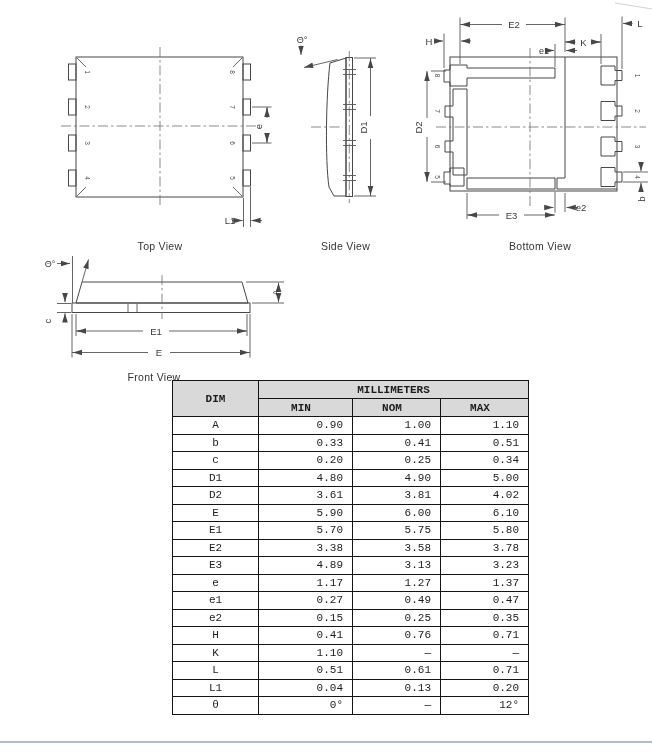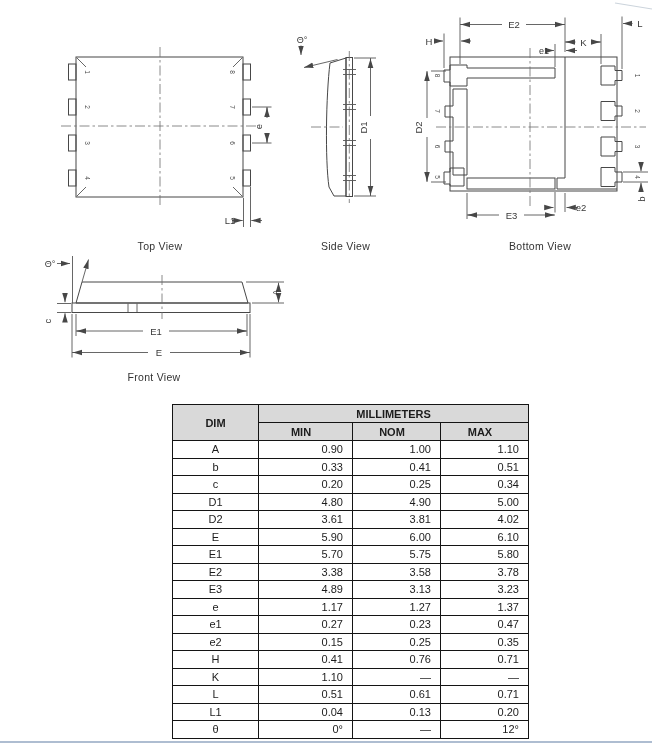--- a/index.html
+++ b/index.html
@@ -8,21 +8,21 @@
   svg text{font-family:"Liberation Sans",sans-serif;}
   .ln{stroke:#474747;stroke-width:1;fill:none;}
   .pad{stroke:#474747;stroke-width:1;fill:none;}
   .cl{stroke:#6d6d6d;stroke-width:0.8;fill:none;stroke-dasharray:10 3 2.5 3;}
   .thin{stroke:#565656;stroke-width:0.9;fill:none;}
   .dim{font-size:9.5px;fill:#393939;text-anchor:middle;}
   .sm{font-size:9px;fill:#393939;text-anchor:middle;}
   .pin{font-size:6.5px;fill:#4c4c4c;text-anchor:middle;}
   .vlabel{font-size:10.5px;fill:#333;text-anchor:middle;letter-spacing:0.3px;}
   
-  #dim-table{position:absolute;left:172px;top:404px;width:356px;border-collapse:collapse;table-layout:fixed;}
+  #dim-table{position:absolute;left:172px;top:380px;width:356px;border-collapse:collapse;table-layout:fixed;font-family:Liberation Mono, monospace;}
   #dim-table th,#dim-table td{border:1px solid #141414;font-size:11px;color:#1c1c1c;padding:0;height:16.5px;}
   #dim-table thead th{background:#d9d9d9;font-weight:bold;height:17px;}
   #dim-table th.unit{text-align:center;}
   #dim-table th.numh{padding-right:9px;}
   #dim-table td.dim{text-align:center;}
   #dim-table td.num{text-align:right;padding-right:9px;padding-left:24px;}
   #artifact-bottom-line{position:absolute;left:0;top:741px;width:652px;height:2px;}
 </style>
 </head>
 <body>
@@ -340,21 +340,21 @@
         </tr>
         <tr>
           <td class="dim">e</td>
           <td class="num">1.17</td>
           <td class="num">1.27</td>
           <td class="num">1.37</td>
         </tr>
         <tr>
           <td class="dim">e1</td>
           <td class="num">0.27</td>
-          <td class="num">0.23</td>
+          <td class="num">0.49</td>
           <td class="num">0.47</td>
         </tr>
         <tr>
           <td class="dim">e2</td>
           <td class="num">0.15</td>
           <td class="num">0.25</td>
           <td class="num">0.35</td>
         </tr>
         <tr>
           <td class="dim">H</td>

